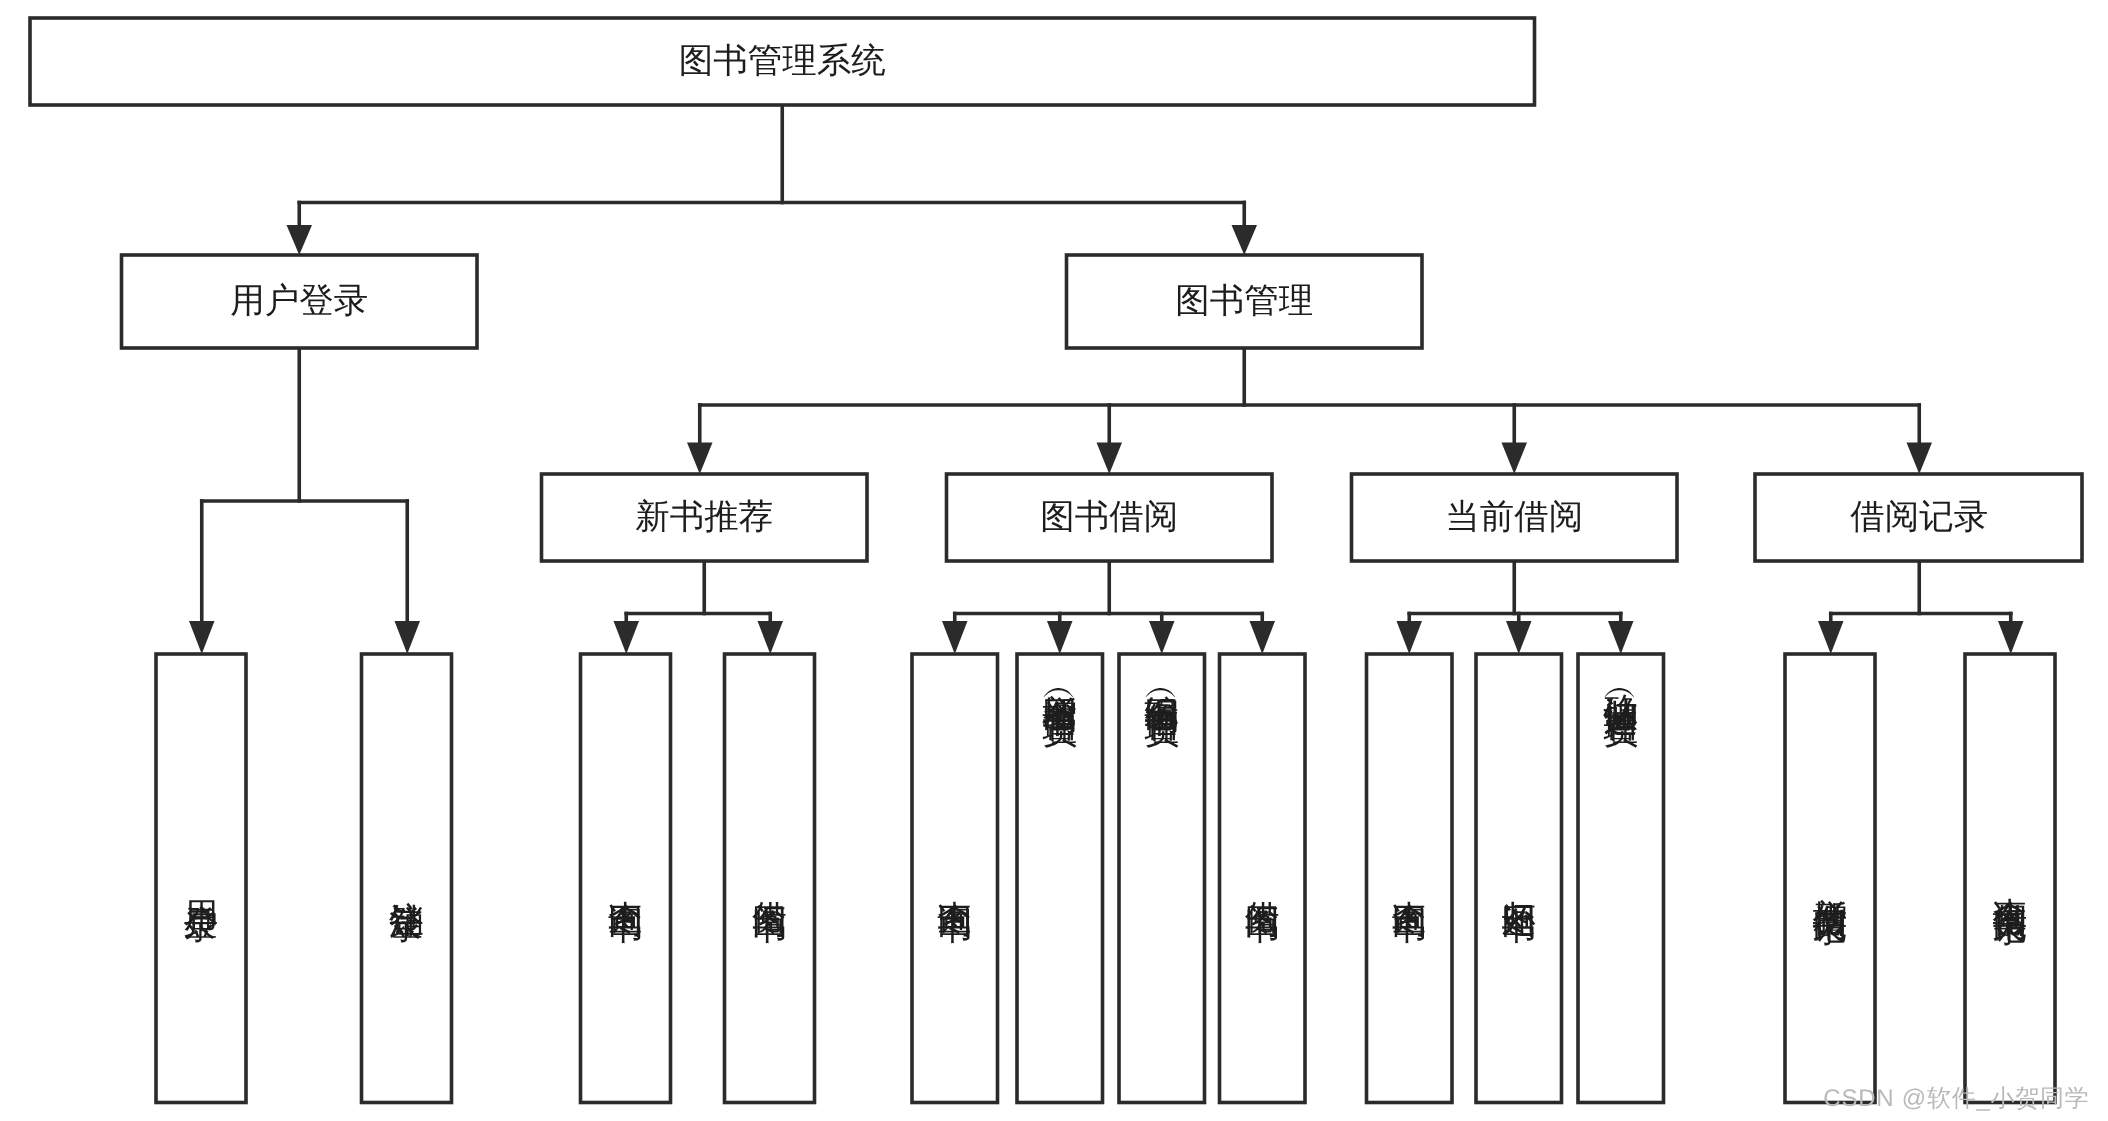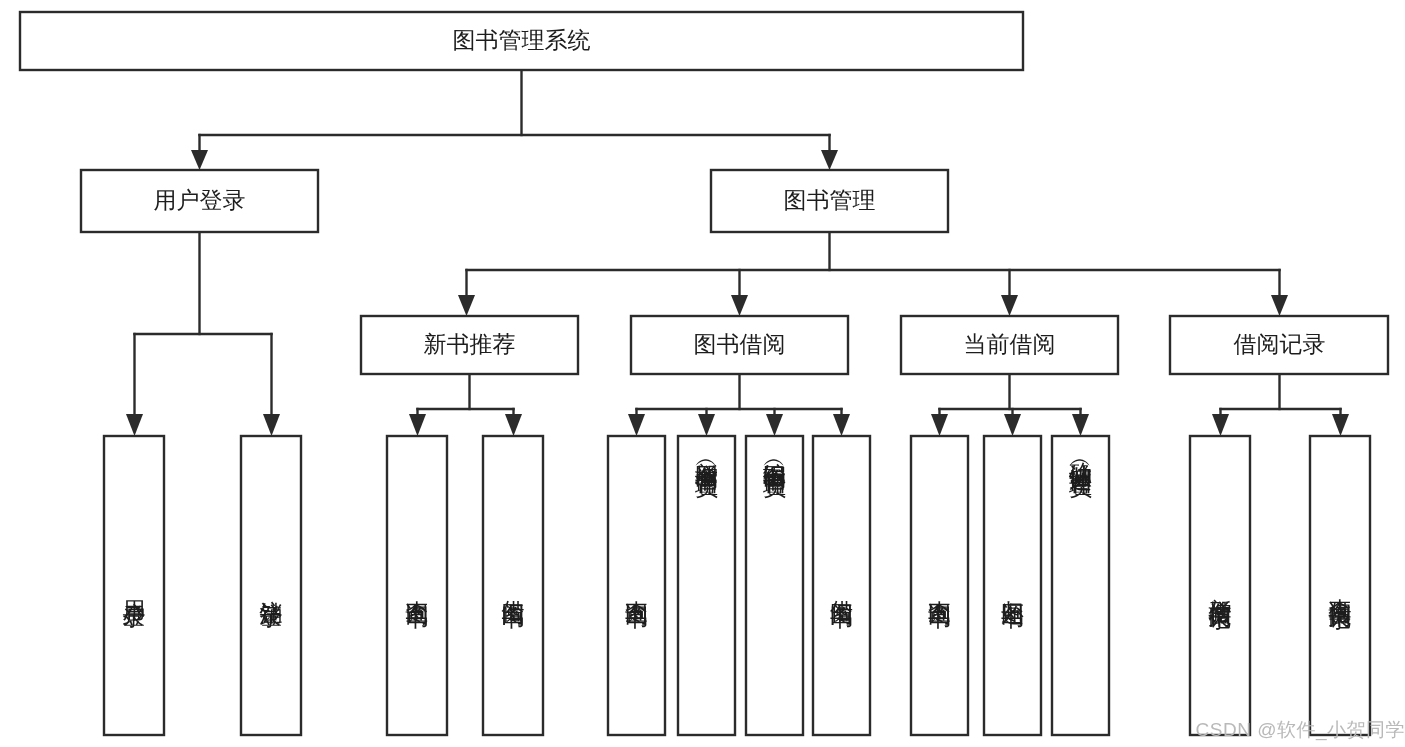--- a/index.html
+++ b/index.html
@@ -65,24 +65,24 @@
     display: flex;
     align-items: flex-start;
     justify-content: center;
     pointer-events: none;
   }
   .leaf-label-wrap.centered {
     align-items: center;
   }
   .watermark {
     position: absolute;
-    right: 0;
+    right: 12px;
     bottom: 4px;
     font-family: "Liberation Sans", "DejaVu Sans", sans-serif;
-    font-size: 19px;
+    font-size: 16px;
     color: #b9b9b9;
     white-space: nowrap;
     letter-spacing: 0.5px;
   }
 </style>
 </head>
 <body>
 
 <div id="diagram-root">
 

